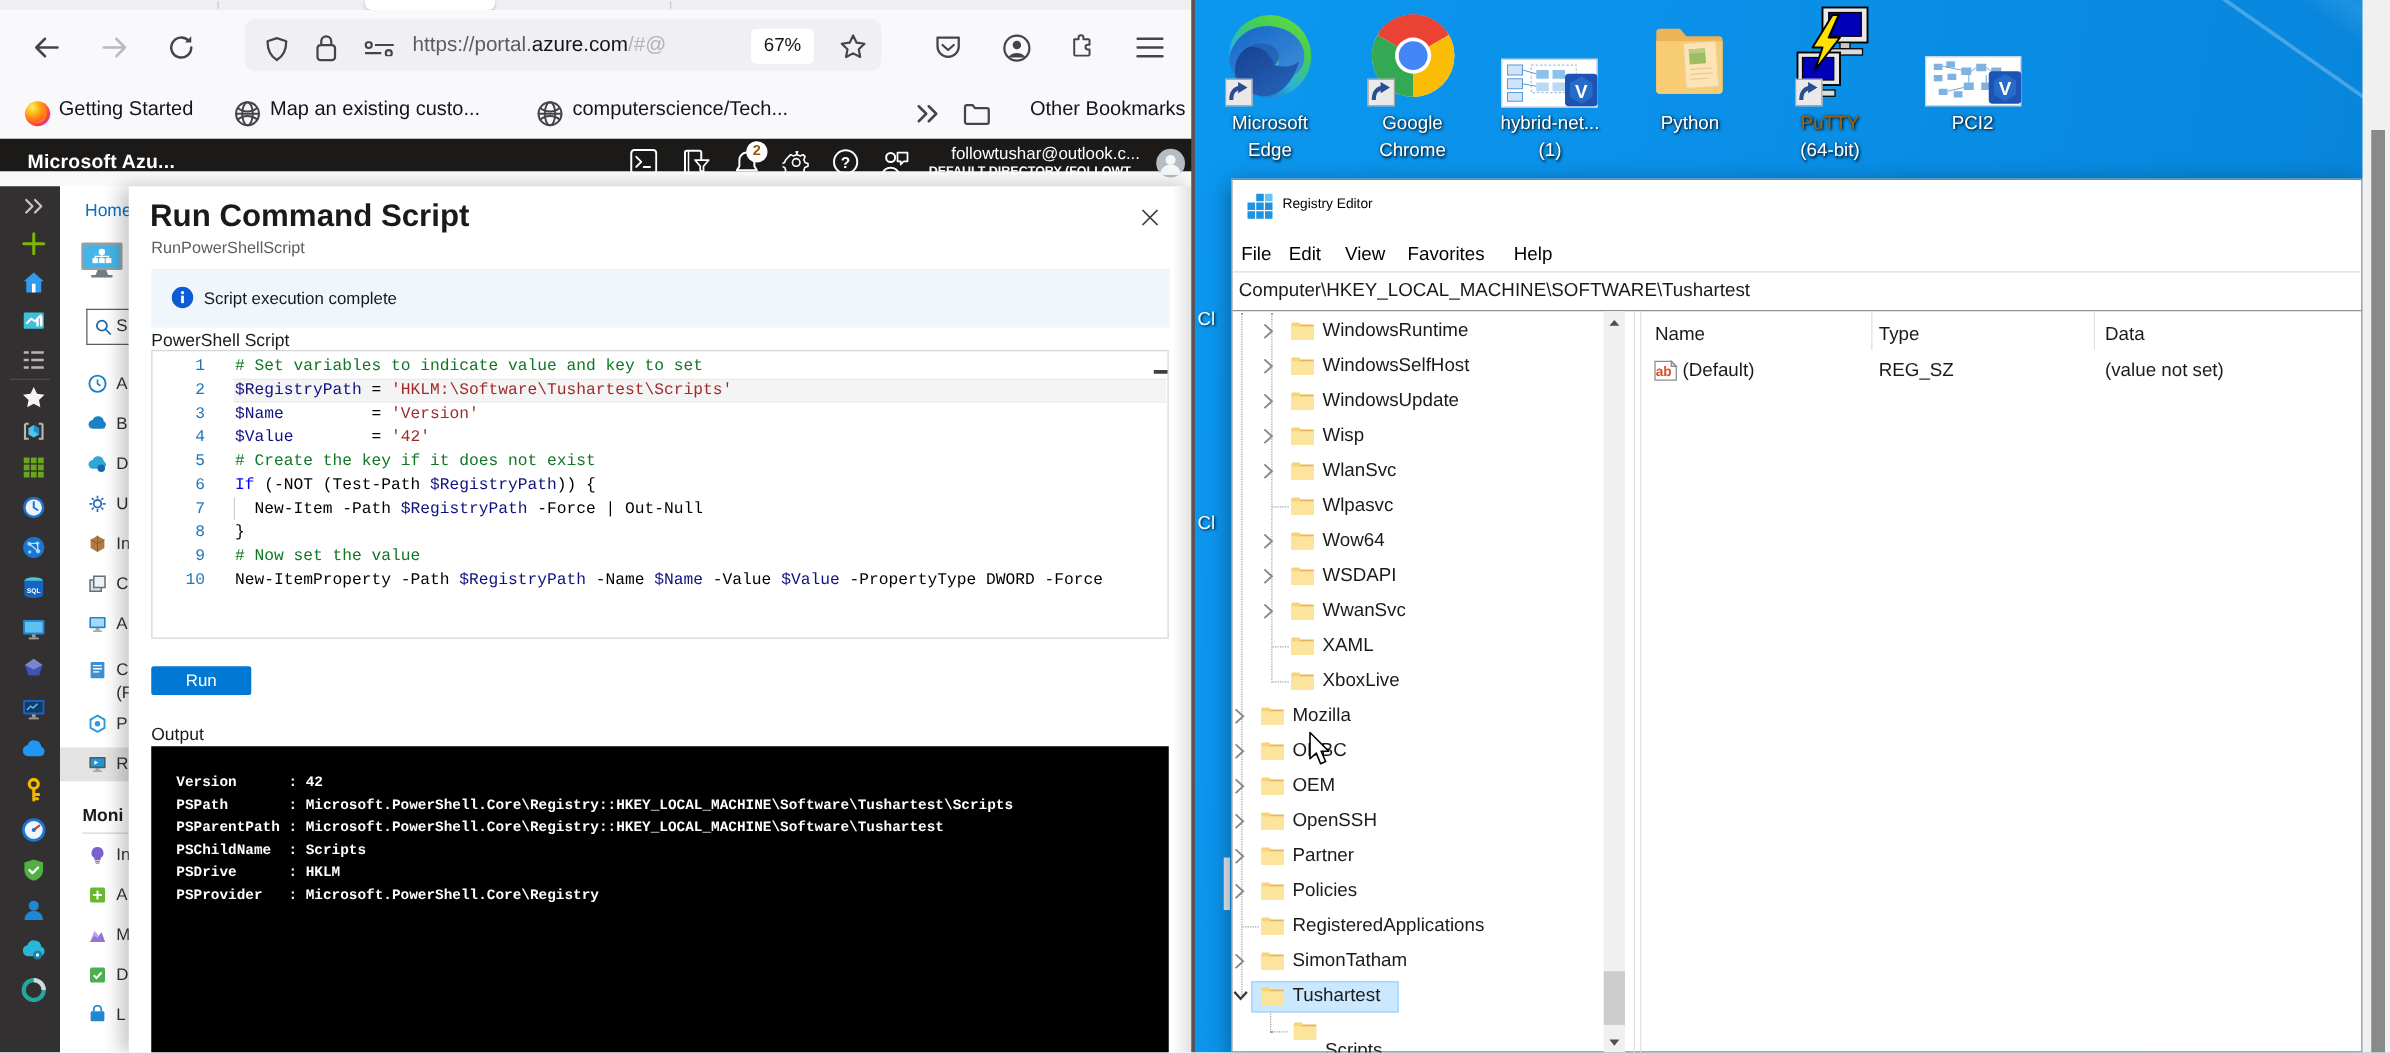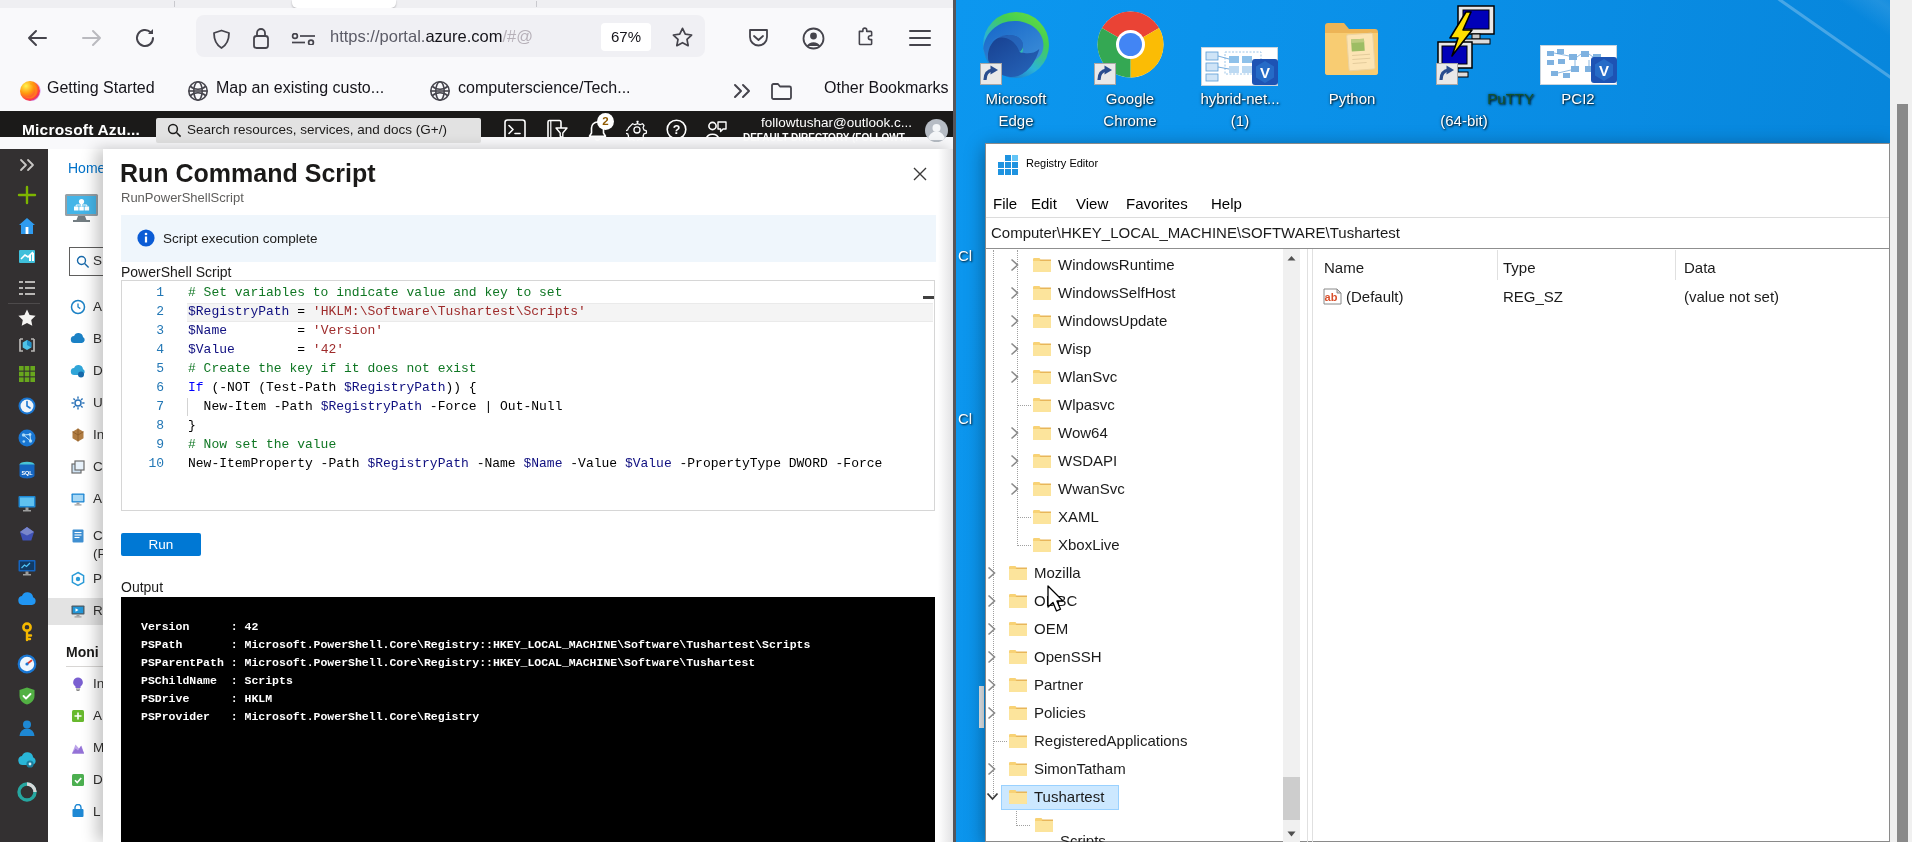--- a/index.html
+++ b/index.html
@@ -104,27 +104,20 @@
           <path d="M11 2l6 6-6 6"></path>
         </g>
       </svg>
 <svg class="abs" style="left:770px;top:19px" width="23" height="20" viewBox="0 0 23 20">
         <path d="M2 4.5A1.5 1.5 0 0 1 3.5 3H8l2 2.5h9.5A1.5 1.5 0 0 1 21 7v9.5a1.5 1.5 0 0 1-1.5 1.5h-16A1.5 1.5 0 0 1 2 16.5z" fill="none" stroke="#45444c" stroke-width="1.8" stroke-linejoin="round"></path>
       </svg>
 <div class="abs" style="left:824px;top:17px">Other Bookmarks</div>
 </div>
 <div class="abs" style="left:0;top:111px;width:956px;height:26px;background:#1b1a19;color:#fff">
 <div class="abs" style="left:22px;top:10px;font-size:15.5px;font-weight:bold;letter-spacing:.2px">Microsoft Azu...</div>
-<div class="abs" style="left:156px;top:7px;width:325px;height:25px;background:#e2e2e2;border-radius:2px">
-        <svg class="abs" style="left:11px;top:5px" width="15" height="15" viewBox="0 0 15 15">
-          <circle cx="6" cy="6" r="4.4" fill="none" stroke="#1b1a19" stroke-width="1.5"></circle>
-          <line x1="9.5" y1="9.5" x2="13.6" y2="13.6" stroke="#1b1a19" stroke-width="1.5"></line>
-        </svg>
-        <div class="abs" style="left:31px;top:4px;font-size:13.5px;color:#1b1a19;white-space:nowrap">Search resources, services, and docs (G+/)</div>
-      </div>
 <svg class="abs" style="left:504px;top:8px" width="22" height="21" viewBox="0 0 22 21">
         <rect x="1" y="1" width="20" height="19" rx="2.5" fill="none" stroke="#fff" stroke-width="1.6"></rect>
         <path d="M5 6.5l4 4-4 4" fill="none" stroke="#fff" stroke-width="1.6" stroke-linecap="round" stroke-linejoin="round"></path>
         <line x1="11" y1="14.5" x2="16" y2="14.5" stroke="#fff" stroke-width="1.6" stroke-linecap="round"></line>
       </svg>
 <svg class="abs" style="left:546px;top:8px" width="23" height="22" viewBox="0 0 23 22">
         <rect x="2" y="1.5" width="13" height="18" rx="1.5" fill="none" stroke="#fff" stroke-width="1.6"></rect>
         <line x1="4.8" y1="1.5" x2="4.8" y2="19.5" stroke="#fff" stroke-width="1.2"></line>
         <path d="M10 9h11l-4.2 5v5l-2.6-1.8V14z" fill="#1b1a19" stroke="#fff" stroke-width="1.4" stroke-linejoin="round"></path>
       </svg>
@@ -602,21 +595,21 @@
 <rect x="11" y="68" width="25" height="5" fill="#dcdcdc" stroke="#000" stroke-width="1"></rect>
     </g>
 <path d="M34 8L18 34h8l-6 18L40 26h-9l8-18z" fill="#ffe000" stroke="#000" stroke-width="1.6" stroke-linejoin="round"></path>
 </svg>
 <div class="abs" style="left:1436px;top:63px;width:22px;height:22px;background:#e9e9e9;border:1px solid #a8a8a8">
     <svg width="20" height="20" viewBox="0 0 20 20">
       <path d="M4 16c0-6 2.5-9.5 8-10" fill="none" stroke="#2a4d8f" stroke-width="3.2"></path>
       <path d="M9.5 1.5L17 6l-7.5 4.5z" fill="#2a4d8f"></path>
     </svg>
   </div>
-<div class="abs" style="left:1394px;top:90px;width:140px;text-align:right;font-size:15px;color:#14532d;text-shadow:1px 1px 2px rgba(0,0,0,0.85),0 0 3px rgba(0,0,0,0.5);white-space:nowrap">PuTTY</div>
+<div class="abs" style="left:1394px;top:90px;width:140px;text-align:center;font-size:15px;color:#a16207;text-shadow:1px 1px 2px rgba(0,0,0,0.85),0 0 3px rgba(0,0,0,0.5);white-space:nowrap">PuTTY</div>
 <div class="abs" style="left:1394px;top:112px;width:140px;text-align:center;font-size:15px;color:#fff;text-shadow:1px 1px 2px rgba(0,0,0,0.85),0 0 3px rgba(0,0,0,0.5);white-space:nowrap">(64-bit)</div>
 <div class="abs" style="left:1540px;top:45px;width:77px;height:40px;background:#fff;border:1px solid #c9d4de">
     <svg width="75" height="38" viewBox="0 0 75 38">
       <g fill="#7fb2e0">
         <rect x="6" y="5" width="7" height="5"></rect>
         <rect x="16" y="3" width="7" height="5"></rect>
         <rect x="6" y="14" width="7" height="5"></rect>
         <rect x="17" y="13" width="7" height="5"></rect>
         <rect x="28" y="8" width="8" height="6"></rect>
         <rect x="40" y="5" width="8" height="6"></rect>

